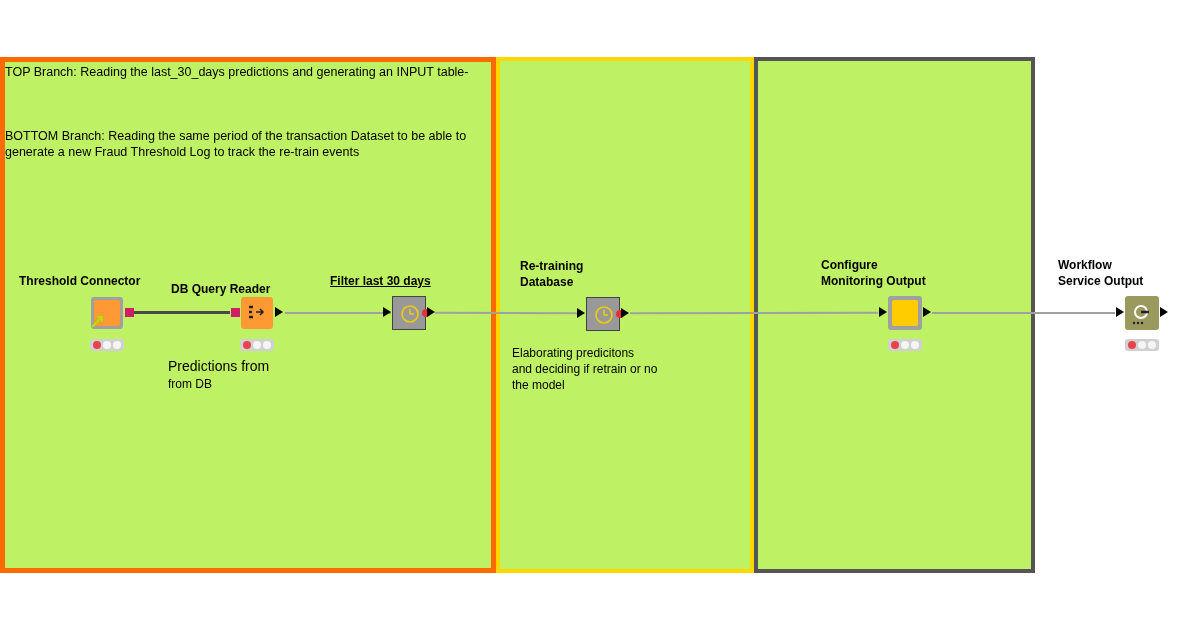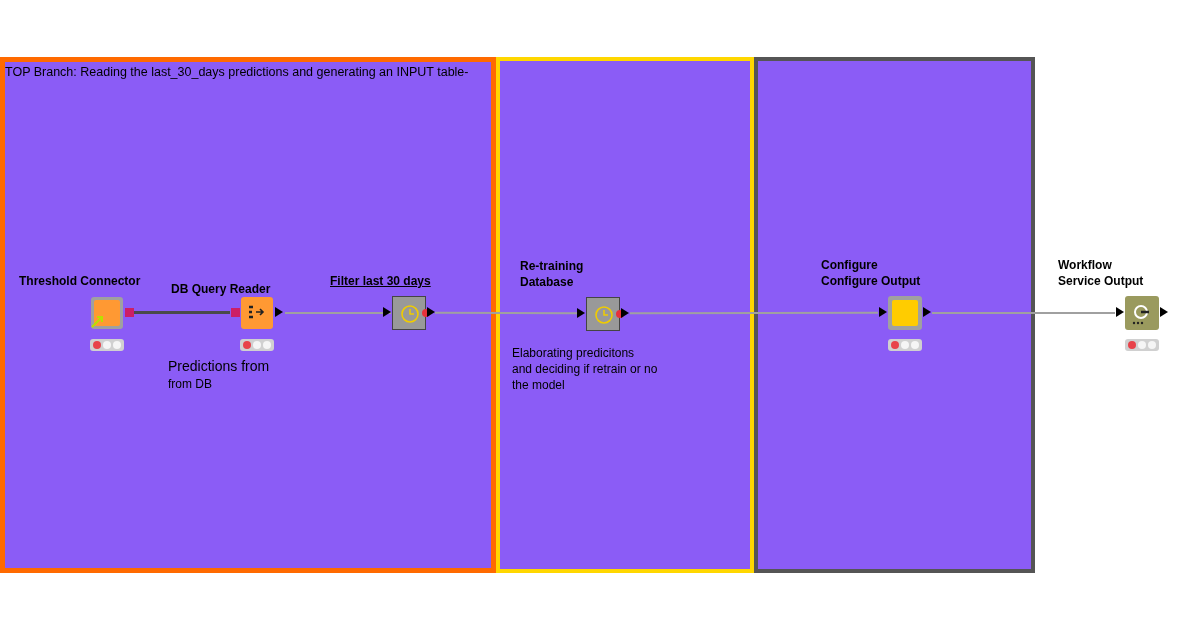--- a/index.html
+++ b/index.html
@@ -1,35 +1,36 @@
 <!DOCTYPE html>
 <html><head>
 <meta charset="utf-8">
 <style>
   html, body { margin:0; padding:0; background:#ffffff; }
   body { width:1200px; height:630px; position:relative; overflow:hidden; font-family:"Liberation Sans", "DejaVu Sans", sans-serif; }
-  .annotation { position:absolute; box-sizing:border-box; background:#8b5cf6; }
+  .annotation { position:absolute; box-sizing:border-box; background:#bef264; }
   .ann-text { position:absolute; left:4px; top:4px; width:490px; font-size:12.5px; line-height:16px; color:#000; white-space:pre-wrap; }
   .node-label { position:absolute; text-align:left; font-weight:bold; font-size:12px; line-height:16px; color:#000; width:160px; }
   .node-desc { position:absolute; text-align:left; font-size:12px; line-height:16px; color:#000; width:180px; }
   .node { position:absolute; width:32px; height:32px; box-sizing:border-box; border-radius:3px; }
   .traffic { position:absolute; width:34px; height:12px; background:#d0d0d0; border-radius:3px; }
   .dot { position:absolute; top:2px; width:8px; height:8px; border-radius:50%; background:#f5f5f5; }
   .dot.red { background:#e8424a; }
   .conn { position:absolute; height:2px; background:#a0a0a0; }
   .conn.db { height:3px; background:#4a4a4a; }
   .port-tri { position:absolute; width:0; height:0; border-top:5px solid transparent; border-bottom:5px solid transparent; border-left:8px solid #000; }
   .port-db { position:absolute; width:9px; height:9px; background:#cc1f66; }
   .port-red { position:absolute; width:8px; height:8px; border-radius:50%; background:#e8303a; }
 </style>
 </head>
 <body>
 
 <div class="annotation" style="left:0;top:57px;width:496px;height:516px;border:5px solid #ff6a00;">
   <div class="ann-text" style="left:0;top:2px;">TOP Branch: Reading the last_30_days predictions and generating an INPUT table-</div>
+  <div class="ann-text" style="left:0;top:66px;">BOTTOM Branch: Reading the same period of the transaction Dataset to be able to generate a new Fraud Threshold Log to track the re-train events</div>
 </div>
 <div class="annotation" style="left:496px;top:57px;width:258px;height:516px;border:4px solid #ffd700;"></div>
 <div class="annotation" style="left:754px;top:57px;width:281px;height:516px;border:4px solid #555555;"></div>
 
 <div class="conn db" style="left:134px;top:311px;width:96px;"></div>
 <div class="conn" style="left:285px;top:312px;width:106px;"></div>
 <div class="conn" style="left:435px;top:312px;width:142px;transform:rotate(0.2deg);"></div>
 <div class="conn" style="left:630px;top:312px;width:248px;transform:rotate(-0.1deg);"></div>
 <div class="conn" style="left:932px;top:312px;width:183px;"></div>
 
@@ -84,21 +85,21 @@
       <path d="M10 5v5h4" stroke="#f0cc00" stroke-width="1.5" fill="none"></path>
     </svg>
 </div>
 <div class="port-red" style="left:616px;top:310px;"></div>
 <div class="port-tri" style="left:621px;top:308px;"></div>
 <div class="node-desc" style="left:512px;top:345px;">Elaborating predicitons</div>
 <div class="node-desc" style="left:512px;top:361px;">and deciding if retrain or no</div>
 <div class="node-desc" style="left:512px;top:377px;">the model</div>
 
 <div class="node-label" style="left:821px;top:257px;">Configure</div>
-<div class="node-label" style="left:821px;top:273px;">Configure Output</div>
+<div class="node-label" style="left:821px;top:273px;">Monitoring Output</div>
 <div class="port-tri" style="left:879px;top:307px;"></div>
 <div class="node" style="left:888px;top:296px;width:34px;height:34px;background:#a0a0a0;padding:4px;">
   <div style="width:26px;height:26px;background:#ffcc00;border-radius:2px;"></div>
 </div>
 <div class="port-tri" style="left:923px;top:307px;"></div>
 <div class="traffic" style="left:888px;top:339px;">
   <span class="dot red" style="left:3px;"></span>
     <span class="dot" style="left:13px;"></span>
     <span class="dot" style="left:23px;"></span>
 </div>

